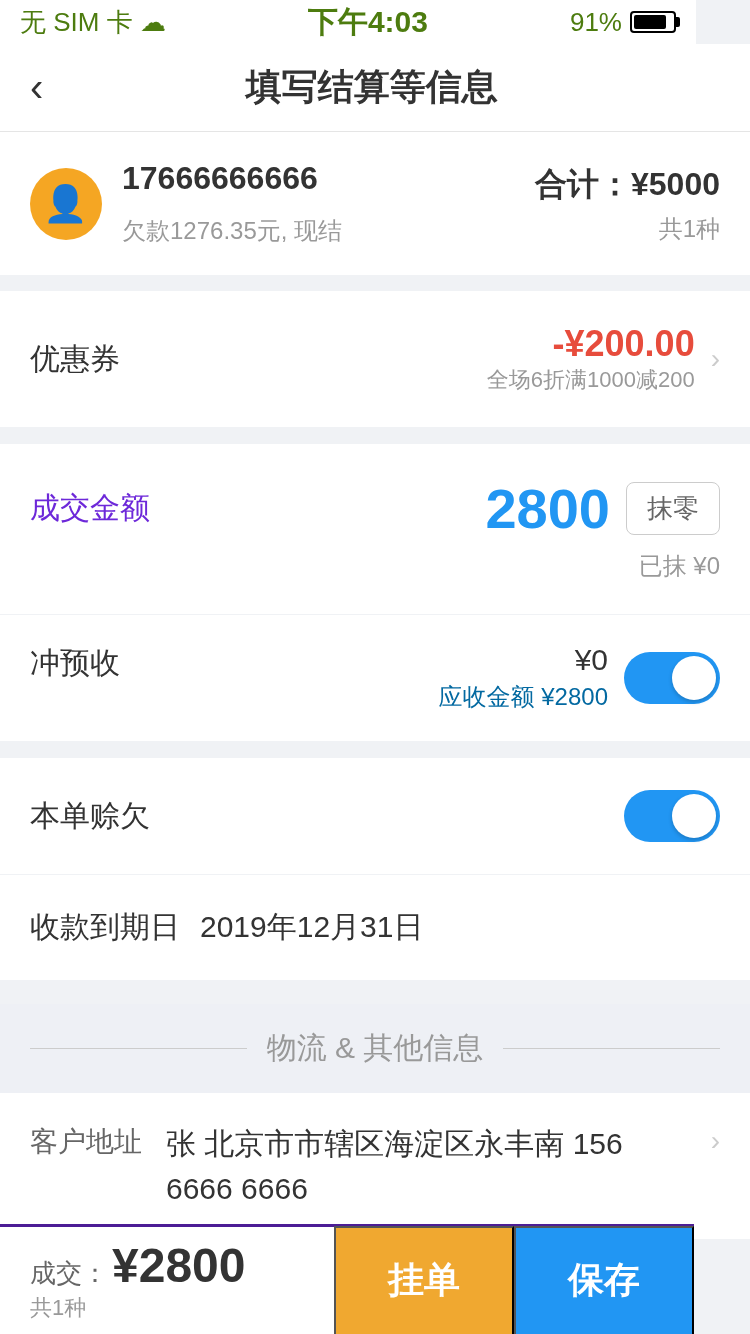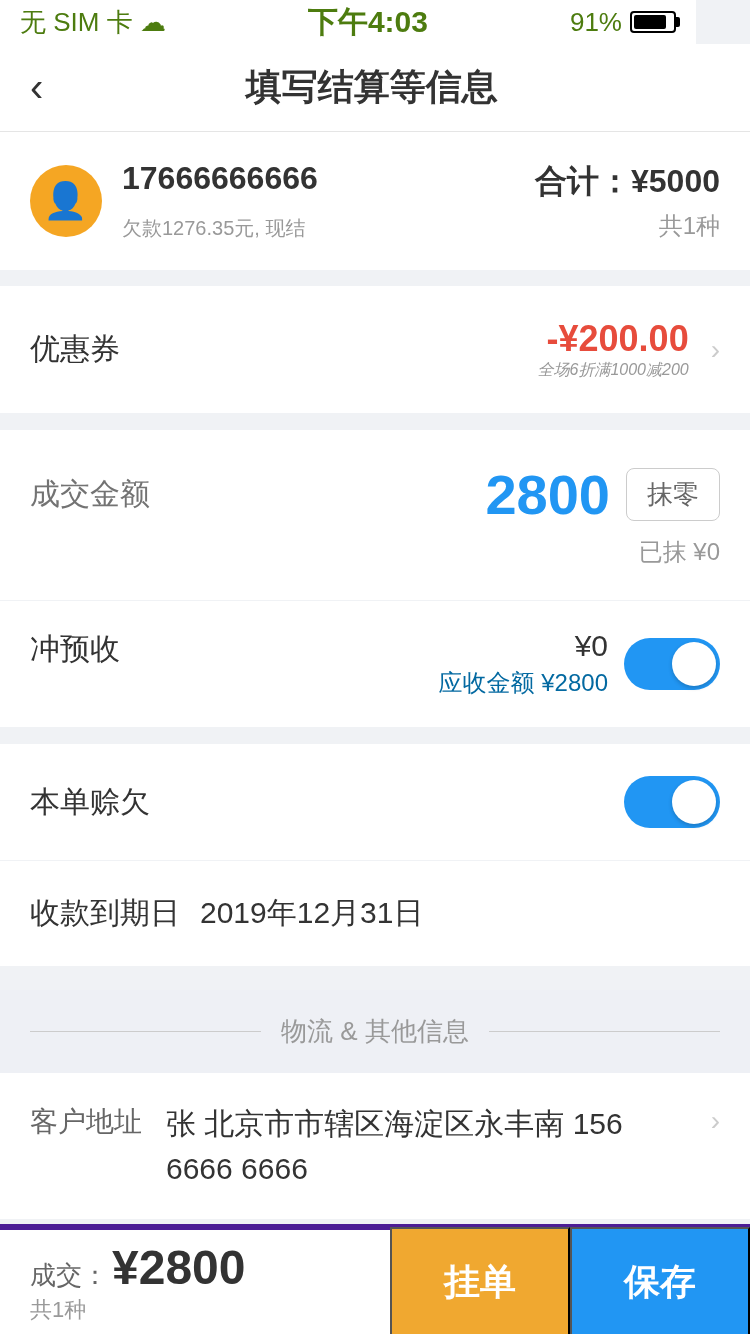--- a/index.html
+++ b/index.html
@@ -77,56 +77,56 @@
       margin-bottom: 16px;
     }
     .avatar {
       width: 72px; height: 72px; border-radius: 50%; background: #f5a623;
       display: flex; align-items: center; justify-content: center;
       margin-right: 20px; flex-shrink: 0;
     }
     .avatar-icon { font-size: 36px; color: #fff; }
     .customer-info { flex: 1; }
     .customer-phone { font-size: 32px; font-weight: 600; color: #333; }
-    .customer-note { font-size: 20px; color: #999; margin-top: 18px; }
+    .customer-note { font-size: 24px; color: #999; margin-top: 18px; }
     .customer-total { text-align: right; }
     .total-amount { font-size: 32px; font-weight: 600; color: #333; }
     .total-count { font-size: 24px; color: #999; margin-top: 6px; }
 
     
     .section-divider { height: 16px; background: #f0f2f5; }
 
     
     .row-item {
       background: #fff;
       padding: 32px 30px;
       display: flex;
       align-items: center;
       justify-content: space-between;
       border-bottom: 1px solid #f0f2f5;
     }
     .row-label { font-size: 30px; color: #333; }
-    .row-right { display: flex; align-items: center; gap: 22px; text-align: right; }
+    .row-right { display: flex; align-items: center; gap: 16px; text-align: right; }
     .coupon-amount { font-size: 36px; color: #e74c3c; font-weight: 600; }
-    .coupon-desc { font-size: 16px; color: #999; font-style: italic; }
+    .coupon-desc { font-size: 22px; color: #999; }
     .chevron-right { font-size: 28px; color: #ccc; }
 
     
     .amount-section {
       background: #fff;
       padding: 32px 30px;
       margin-top: 0;
     }
     .amount-row {
       display: flex;
       align-items: center;
       justify-content: space-between;
       margin-bottom: 8px;
     }
-    .amount-label { font-size: 30px; color: #737373; }
+    .amount-label { font-size: 30px; color: #6d28d9; }
     .amount-value-group { display: flex; align-items: center; gap: 16px; }
     .amount-big { font-size: 56px; font-weight: 600; color: #2196f3; }
     .round-btn {
       border: 1px solid #ccc;
       border-radius: 8px;
       padding: 8px 20px;
       font-size: 26px;
       color: #666;
       background: #fff;
       cursor: pointer;
@@ -182,45 +182,45 @@
     
     .logistics-header {
       background: #eef0f5;
       padding: 24px 30px;
       display: flex;
       align-items: center;
       justify-content: center;
       gap: 20px;
     }
     .logistics-line { flex: 1; height: 1px; background: #ccc; }
-    .logistics-text { font-size: 26px; color: #999; white-space: nowrap; }
+    .logistics-text { font-size: 30px; color: #999; white-space: nowrap; }
 
     
     .address-row {
       background: #fff;
       padding: 28px 30px;
       display: flex;
       align-items: flex-start;
       justify-content: space-between;
     }
     .address-label { font-size: 28px; color: #666; flex-shrink: 0; margin-right: 24px; margin-top: 2px; }
     .address-value { font-size: 30px; color: #333; flex: 1; line-height: 1.5; }
     .address-chevron { font-size: 28px; color: #ccc; margin-left: 16px; margin-top: 4px; }
 
     
     .bottom-bar {
       position: fixed;
       bottom: 0;
       left: 0;
-      width: 750px;
+      width: 694px;
       height: 110px;
       background: #fff;
       display: flex;
       align-items: center;
-      border-top: 6px solid #4c1d95;
+      border-top: 3px solid #4c1d95;
       justify-content: space-between;
     }
     .bottom-summary {
       flex: 1;
       padding: 0 30px;
     }
     .bottom-summary-top { font-size: 26px; color: #666; }
     .bottom-summary-amount { font-size: 48px; font-weight: 700; color: #333; }
     .bottom-summary-sub { font-size: 22px; color: #999; }
     .bottom-btn {

